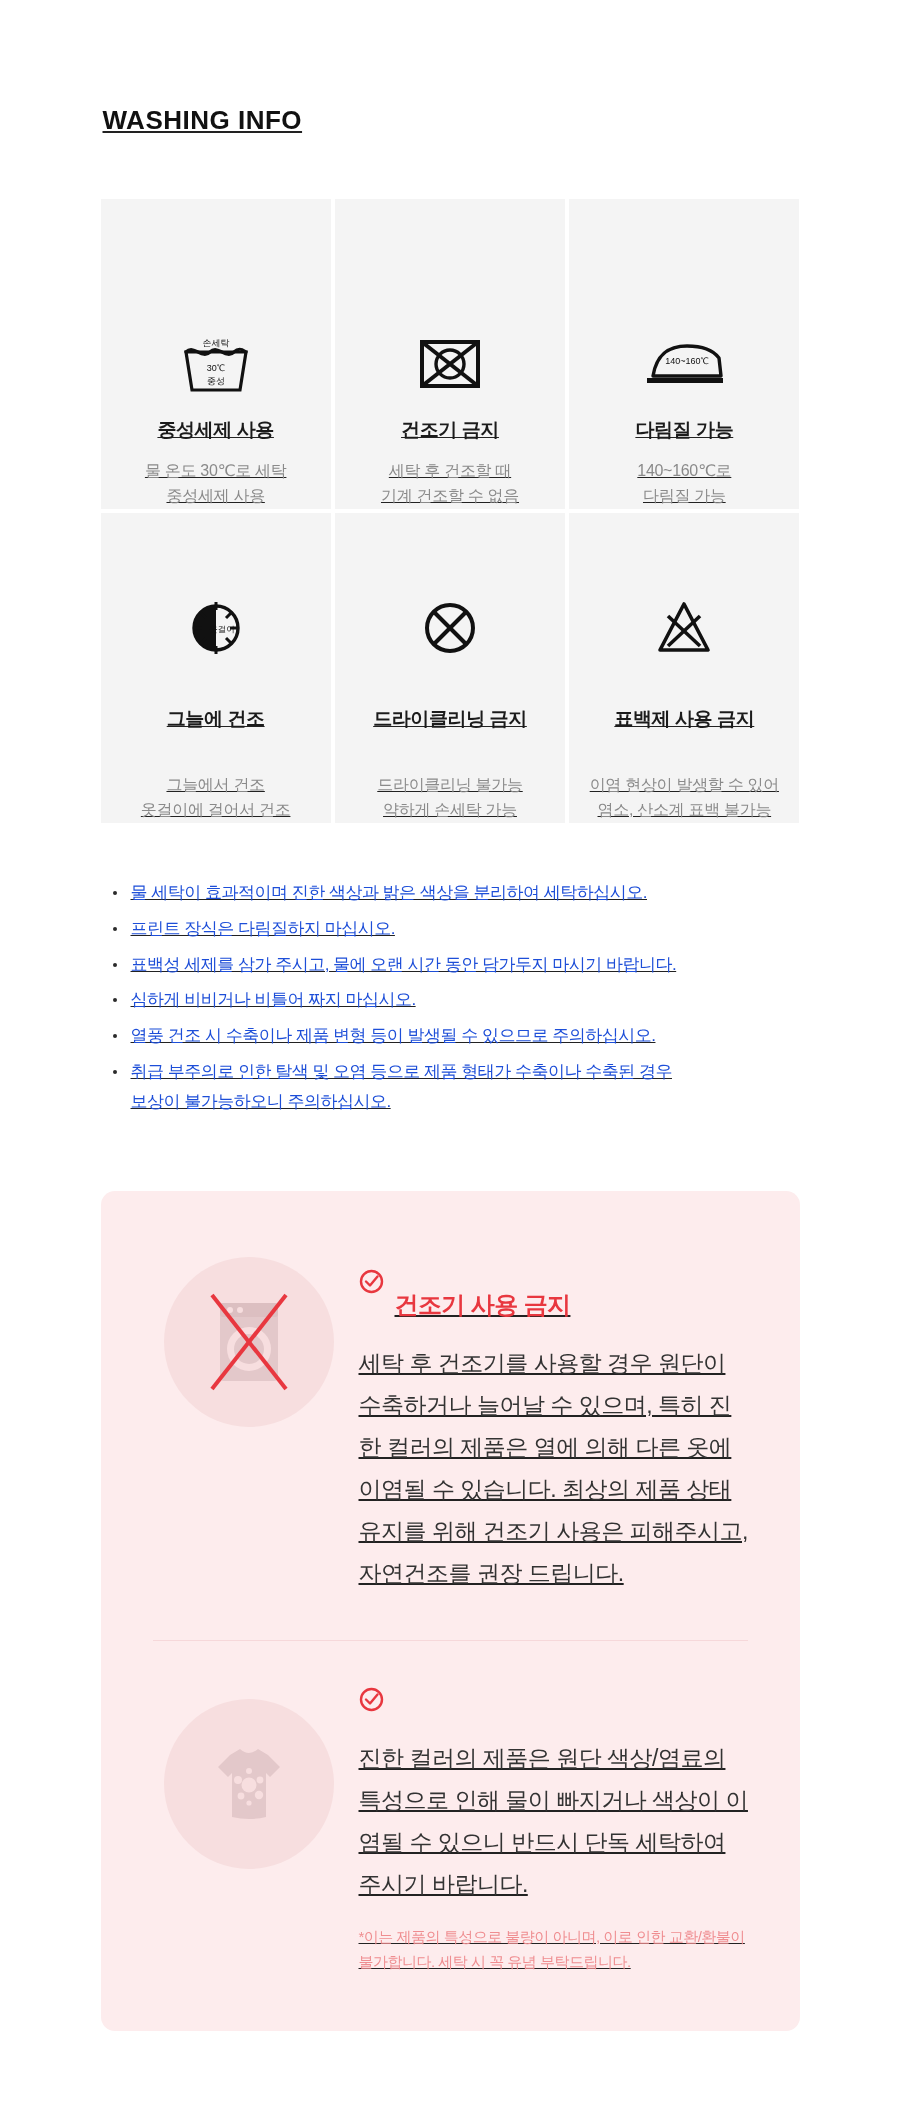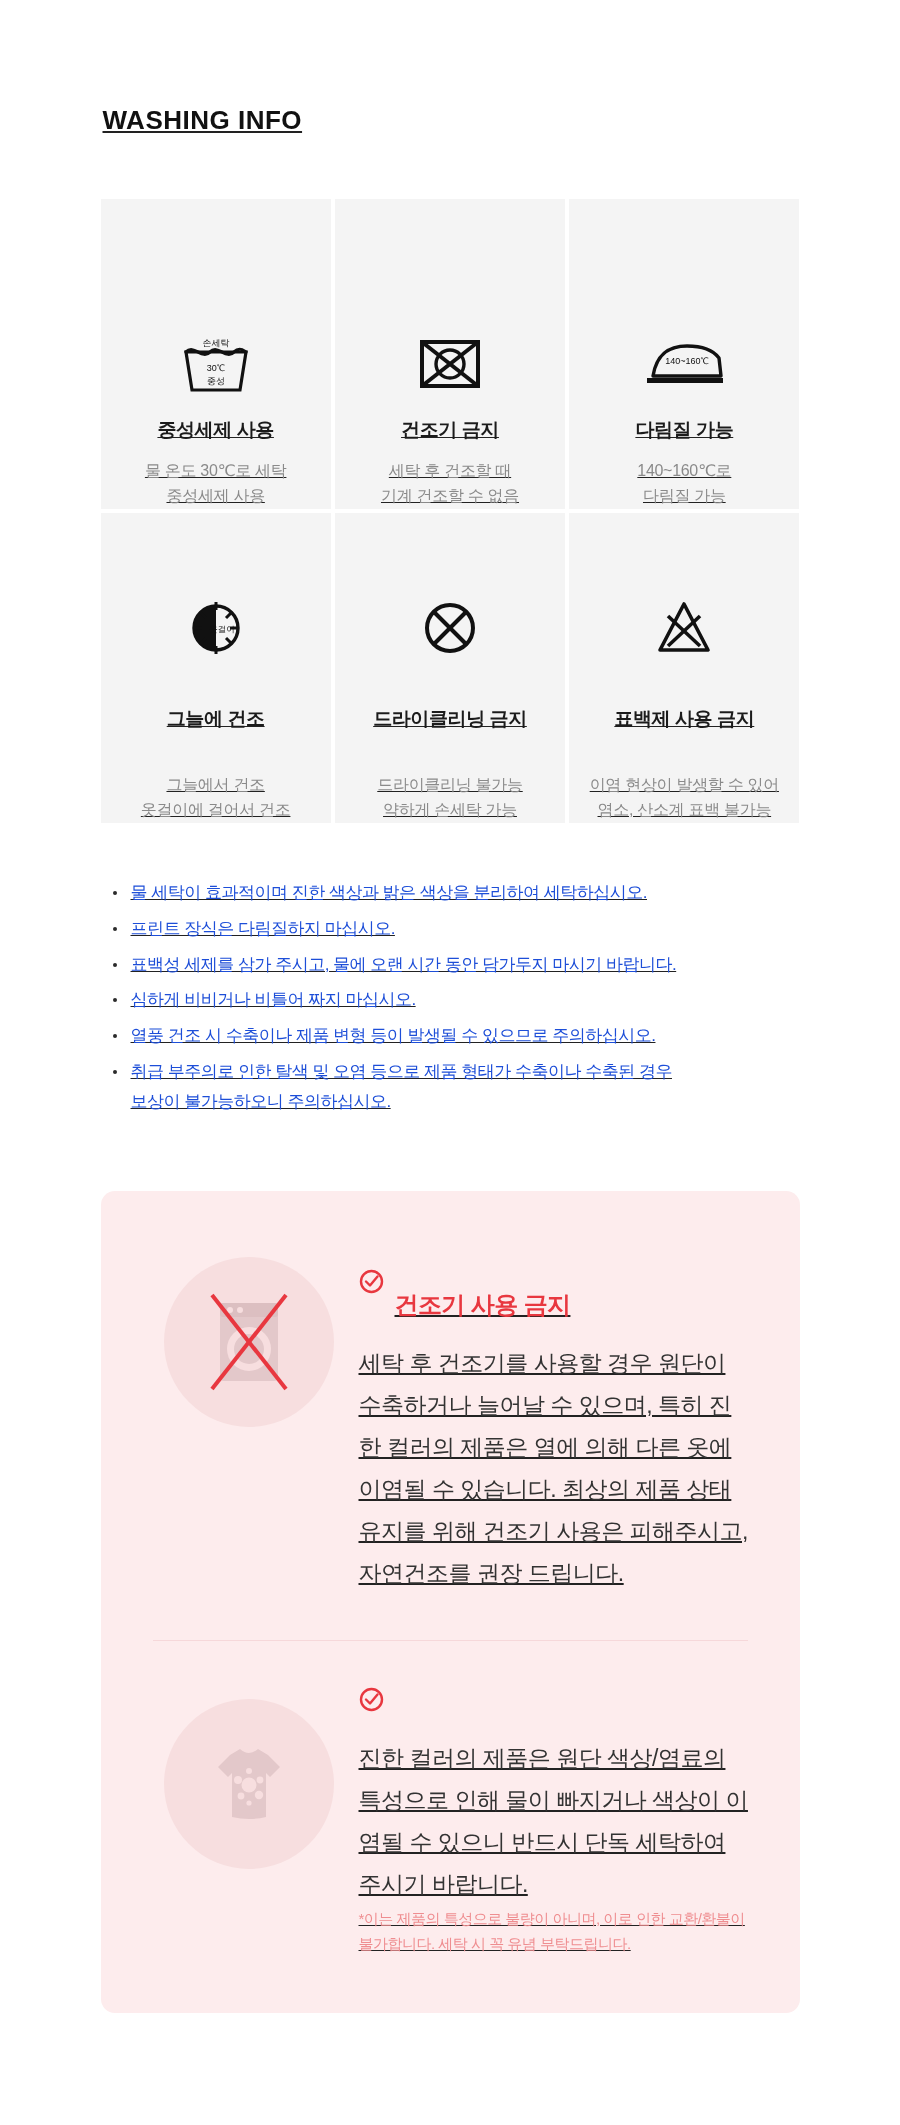--- a/index.html
+++ b/index.html
@@ -140,20 +140,21 @@
     letter-spacing: -0.6px;
     margin-top: 44px;
   }
   .notice-text {
     font-size: 23px;
     line-height: 1.82;
     color: #333;
     letter-spacing: -0.5px;
   }
   .notice-foot {
+    margin-top: 18px;
     font-size: 15px;
     line-height: 1.7;
     color: #ef8d90;
     letter-spacing: -0.5px;
   }
   .divider {
     height: 1px;
     background: #f6d8da;
     margin: 46px 4px 44px 4px;
   }

